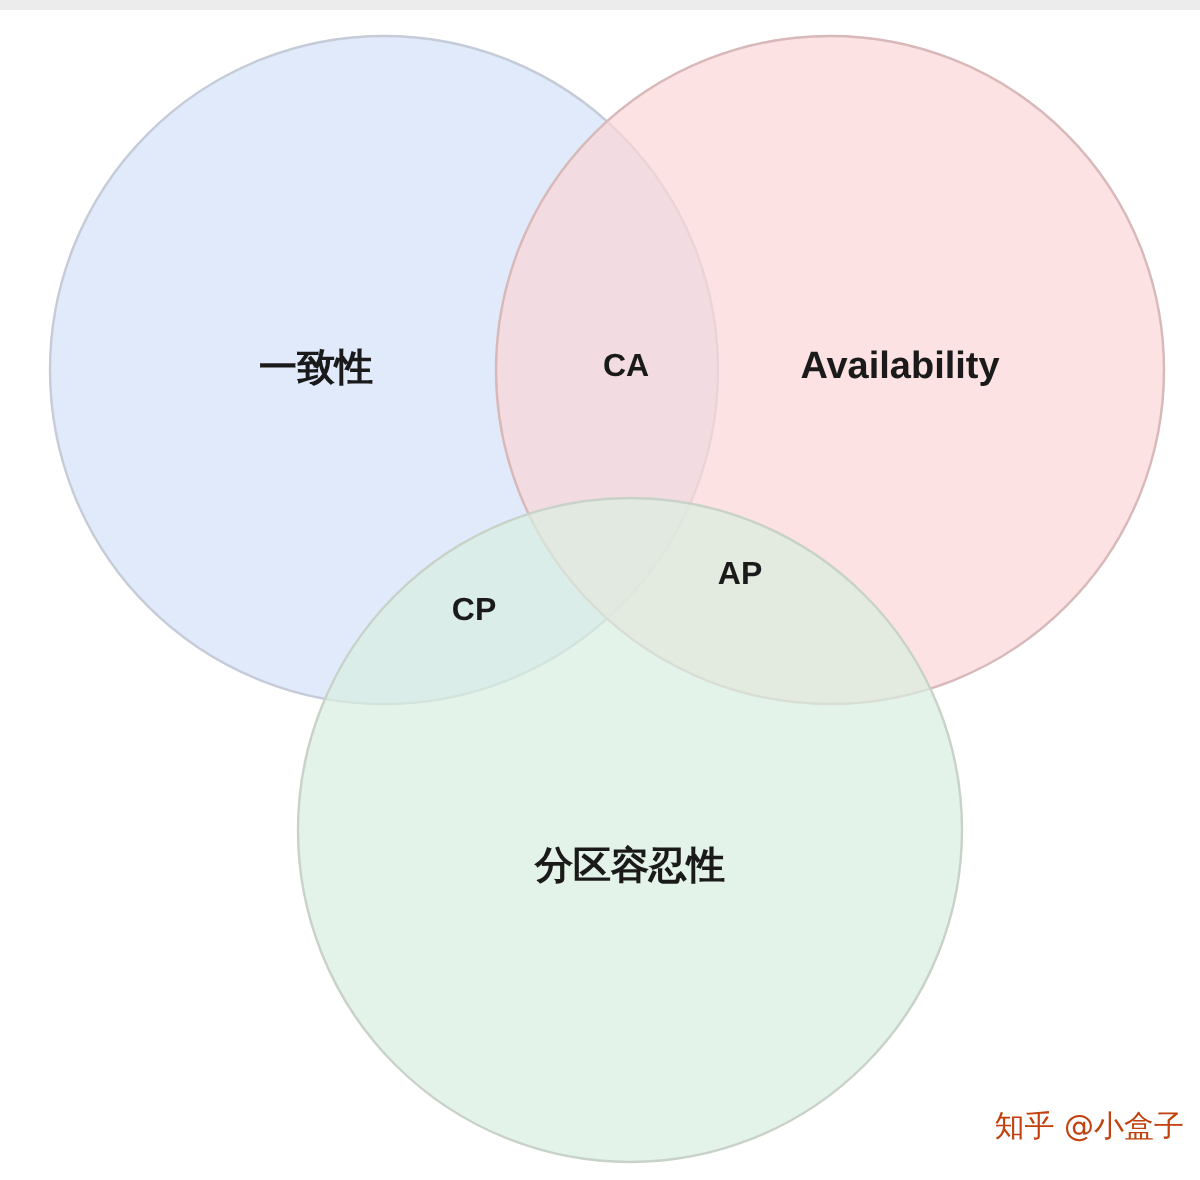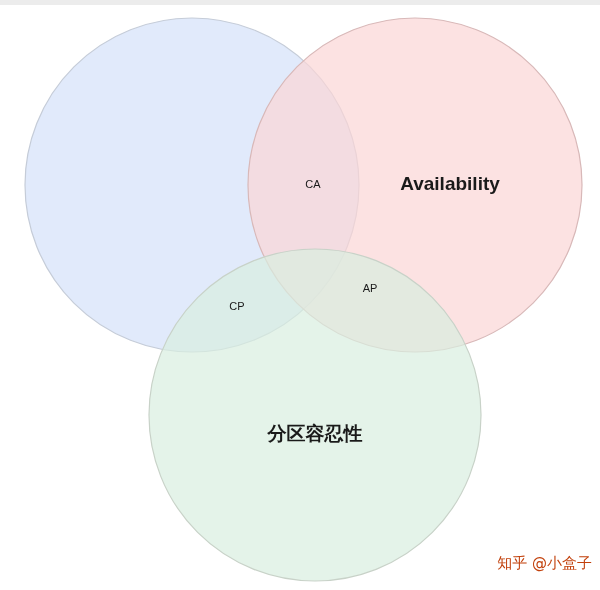--- a/index.html
+++ b/index.html
@@ -2,35 +2,36 @@
 <html><head>
 <meta charset="utf-8">
 <style>
   html, body { margin: 0; padding: 0; }
   body { width: 600px; height: 590px; background: #ffffff; position: relative; overflow: hidden; font-family: "Liberation Sans", "DejaVu Sans", sans-serif; }
   .topbar { position: absolute; left: 0; top: 0; width: 600px; height: 5px; background: #ececec; }
   svg { position: absolute; left: 0; top: 0; }
   .lbl { position: absolute; text-align: center; color: #1a1a1a; font-weight: bold; transform: translate(-50%, -50%); white-space: nowrap; }
   .lbl .zh { font-size: 19px; line-height: 24px; font-family: "DejaVu Sans", sans-serif; }
   .lbl .en { font-size: 19px; line-height: 24px; }
-  .small { position: absolute; transform: translate(-50%, -50%); font-size: 11px; font-weight: normal; color: #1a1a1a; }
+  .small { position: absolute; transform: translate(-50%, -50%); font-size: 16px; font-weight: bold; color: #1a1a1a; }
   .wm { position: absolute; right: 8px; top: 554px; font-size: 15px; color: #c2410c; font-family: "DejaVu Sans", sans-serif; }
 </style>
 </head>
 <body>
 
 <div class="topbar"></div>
 
 <svg width="600" height="590" viewBox="0 0 600 590">
   <circle cx="192" cy="185" r="167" fill="#dce6fa" fill-opacity="0.85" stroke="#c5ccd8" stroke-width="1.2"></circle>
   <circle cx="415" cy="185" r="167" fill="#fbd6d6" fill-opacity="0.7" stroke="#d8b8b8" stroke-width="1.2"></circle>
   <circle cx="315" cy="415" r="166" fill="#d8eedf" fill-opacity="0.7" stroke="#c8d2c8" stroke-width="1.2"></circle>
 </svg>
 
 <div class="lbl" style="left:158px; top:184px;">
+  <div class="zh">一致性</div>
 </div>
 
 <div class="lbl" style="left:450px; top:184px;">
   <div class="en">Availability</div>
 </div>
 
 <div class="lbl" style="left:315px; top:433px;">
   <div class="zh">分区容忍性</div>
 </div>
 

